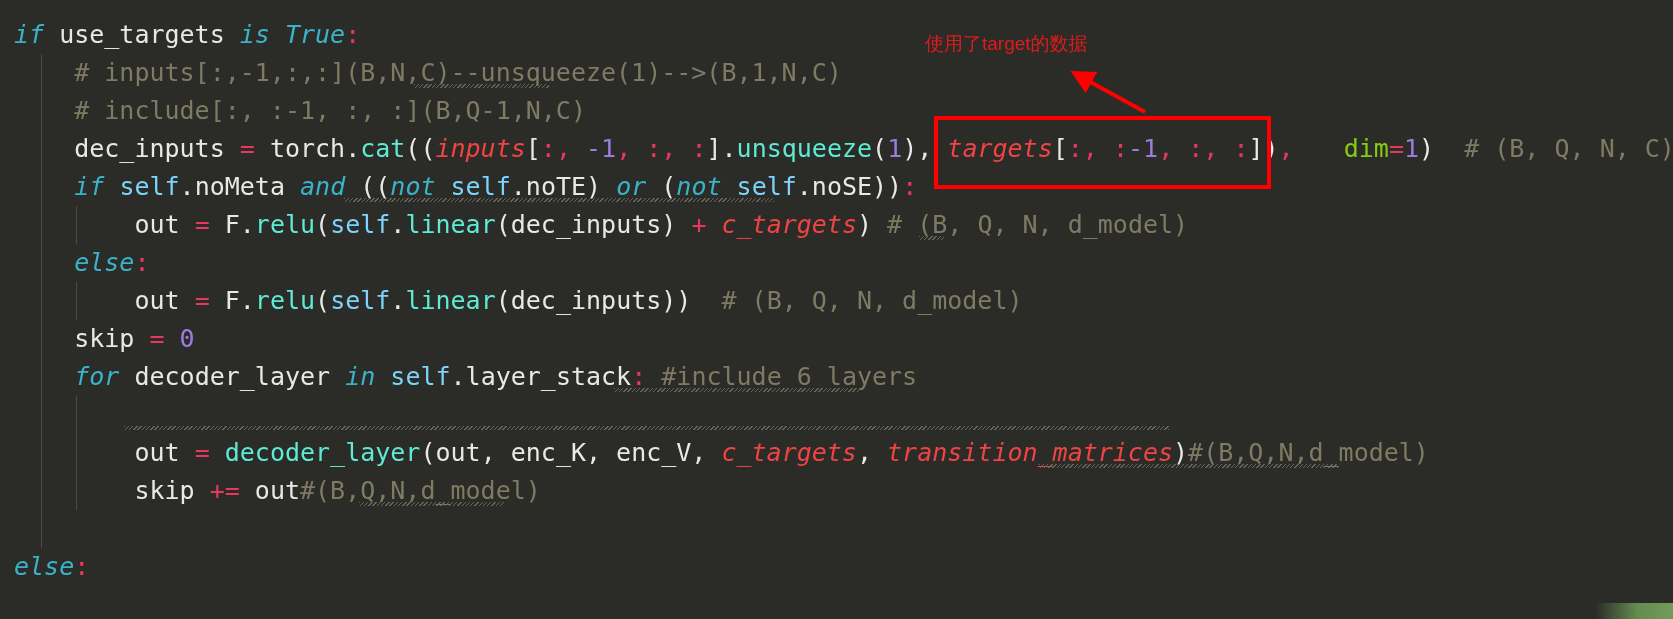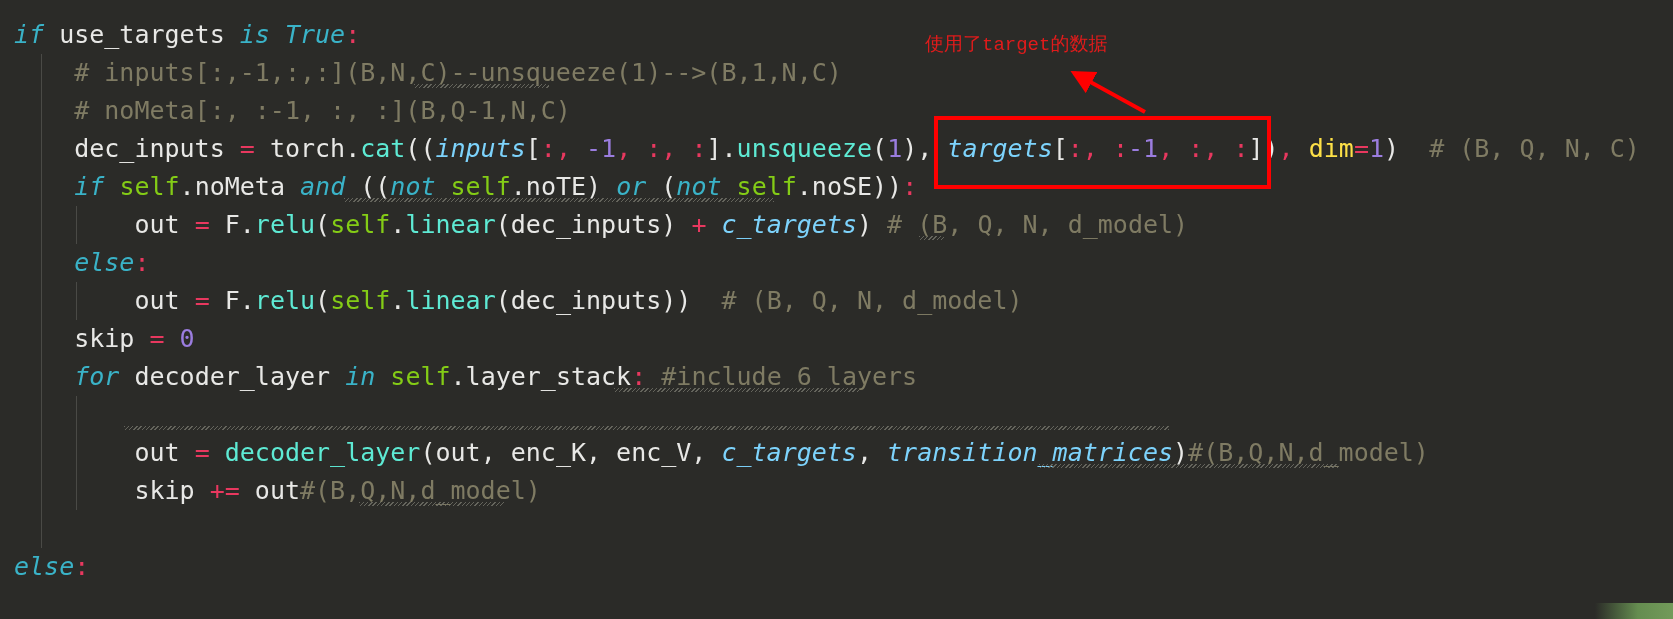--- a/index.html
+++ b/index.html
@@ -46,23 +46,23 @@
   .g1 { left: 27px; }
   .g2 { left: 62px; }
 
   
   .kw      { color: #3ab3c8; font-style: italic; }   
   .plain   { color: #e8e8e6; }
   .comment { color: #7f7b63; }
   .num     { color: #9b7ddf; }
   .op      { color: #e8385f; }                        
   .fn      { color: #5eead4; }                        
-  .self    { color: #84cc16; }                        
-  .param   { color: #7dd3fc; font-style: italic; text-align: center; }    
-  .orange  { color: #fde047; }
+  .self    { color: #7dd3fc; }                        
+  .param   { color: #ef4444; font-style: italic; text-align: center; }    
+  .orange  { color: #84cc16; margin-left: 35px; }
   .white   { color: #e8e8e6; }
 
   
   .squig {
     position: absolute;
     height: 4px;
     bottom: 4px;
     background-image:
       repeating-linear-gradient(135deg,
         #6f6f66 0px, #6f6f66 1px, transparent 1px, transparent 3px);
@@ -73,21 +73,21 @@
   #annotations {
     position: absolute;
     left: 0; top: 0;
     width: 1673px; height: 619px;
     pointer-events: none;
   }
   #note-text {
     position: absolute;
     left: 925px;
     top: 31px;
-    font-family: Liberation Mono, monospace;
+    font-family: Liberation Sans, sans-serif;
     font-size: 19px;
     color: #e01b1b;
     white-space: nowrap;
   }
   #highlight-box {
     position: absolute;
     left: 934px;
     top: 116px;
     width: 337px;
     height: 73px;
@@ -107,21 +107,21 @@
   }
 </style>
 </head>
 <body>
 
 <div id="screen">
 
   <div id="code">
       <div class="line" id="line-1"><span class="txt"><span class="kw">if</span><span class="plain"> use_targets </span><span class="kw">is</span><span class="plain"> </span><span class="kw">True</span><span class="op">:</span></span></div>
       <div class="line" id="line-2"><span class="guide g1"></span><span class="txt"><span class="comment">    # inputs[:,-1,:,:](B,N,C)--unsqueeze(1)--&gt;(B,1,N,C)</span></span><span class="squig" style="left: 400px; width: 135px;"></span></div>
-      <div class="line" id="line-3"><span class="guide g1"></span><span class="txt"><span class="comment">    # noMeta[:, :-1, :, :](B,Q-1,N,C)</span></span></div>
+      <div class="line" id="line-3"><span class="guide g1"></span><span class="txt"><span class="comment">    # include[:, :-1, :, :](B,Q-1,N,C)</span></span></div>
       <div class="line" id="line-4"><span class="guide g1"></span><span class="txt"><span class="plain">    dec_inputs </span><span class="op">=</span><span class="plain"> torch.</span><span class="fn">cat</span><span class="plain">((</span><span class="param">inputs</span><span class="white">[</span><span class="op">:,</span><span class="plain"> </span><span class="num">-1</span><span class="op">,</span><span class="plain"> </span><span class="op">:,</span><span class="plain"> </span><span class="op">:</span><span class="white">]</span><span class="plain">.</span><span class="fn">unsqueeze</span><span class="plain">(</span><span class="num">1</span><span class="plain">), </span><span class="param">targets</span><span class="white">[</span><span class="op">:,</span><span class="plain"> </span><span class="op">:</span><span class="num">-1</span><span class="op">,</span><span class="plain"> </span><span class="op">:,</span><span class="plain"> </span><span class="op">:</span><span class="white">])</span><span class="op">,</span><span class="plain"> </span><span class="orange">dim</span><span class="op">=</span><span class="num">1</span><span class="plain">)</span><span class="comment">  # (B, Q, N, C)</span></span></div>
       <div class="line" id="line-5"><span class="guide g1"></span><span class="txt"><span class="plain">    </span><span class="kw">if</span><span class="plain"> </span><span class="self">self</span><span class="plain">.noMeta </span><span class="kw">and</span><span class="plain"> ((</span><span class="kw">not</span><span class="plain"> </span><span class="self">self</span><span class="plain">.noTE) </span><span class="kw">or</span><span class="plain"> (</span><span class="kw">not</span><span class="plain"> </span><span class="self">self</span><span class="plain">.noSE))</span><span class="op">:</span></span><span class="squig" style="left: 330px; width: 430px;"></span></div>
       <div class="line" id="line-6"><span class="guide g1"></span><span class="guide g2"></span><span class="txt"><span class="plain">        out </span><span class="op">=</span><span class="plain"> F.</span><span class="fn">relu</span><span class="plain">(</span><span class="self">self</span><span class="plain">.</span><span class="fn">linear</span><span class="plain">(dec_inputs) </span><span class="op">+</span><span class="plain"> </span><span class="param">c_targets</span><span class="plain">)</span><span class="comment"> # (B, Q, N, d_model)</span></span><span class="squig" style="left: 905px; width: 25px;"></span></div>
       <div class="line" id="line-7"><span class="guide g1"></span><span class="txt"><span class="plain">    </span><span class="kw">else</span><span class="op">:</span></span></div>
       <div class="line" id="line-8"><span class="guide g1"></span><span class="guide g2"></span><span class="txt"><span class="plain">        out </span><span class="op">=</span><span class="plain"> F.</span><span class="fn">relu</span><span class="plain">(</span><span class="self">self</span><span class="plain">.</span><span class="fn">linear</span><span class="plain">(dec_inputs))</span><span class="comment">  # (B, Q, N, d_model)</span></span></div>
       <div class="line" id="line-9"><span class="guide g1"></span><span class="txt"><span class="plain">    skip </span><span class="op">=</span><span class="plain"> </span><span class="num">0</span></span></div>
       <div class="line" id="line-10"><span class="guide g1"></span><span class="txt"><span class="plain">    </span><span class="kw">for</span><span class="plain"> decoder_layer </span><span class="kw">in</span><span class="plain"> </span><span class="self">self</span><span class="plain">.layer_stack</span><span class="op">:</span><span class="comment"> #include 6 layers</span></span><span class="squig" style="left: 600px; width: 245px;"></span></div>
       <div class="line" id="line-11"><span class="guide g1"></span><span class="guide g2"></span><span class="squig" style="left: 110px; width: 1045px;"></span></div>
       <div class="line" id="line-12"><span class="guide g1"></span><span class="guide g2"></span><span class="txt"><span class="plain">        out </span><span class="op">=</span><span class="plain"> </span><span class="fn">decoder_layer</span><span class="plain">(out, enc_K, enc_V, </span><span class="param">c_targets</span><span class="plain">, </span><span class="param">transition_matrices</span><span class="plain">)</span><span class="comment">#(B,Q,N,d_model)</span></span><span class="squig" style="left: 1025px; width: 300px;"></span></div>
       <div class="line" id="line-13"><span class="guide g1"></span><span class="guide g2"></span><span class="txt"><span class="plain">        skip </span><span class="op">+=</span><span class="plain"> out</span><span class="comment">#(B,Q,N,d_model)</span></span><span class="squig" style="left: 345px; width: 145px;"></span></div>

